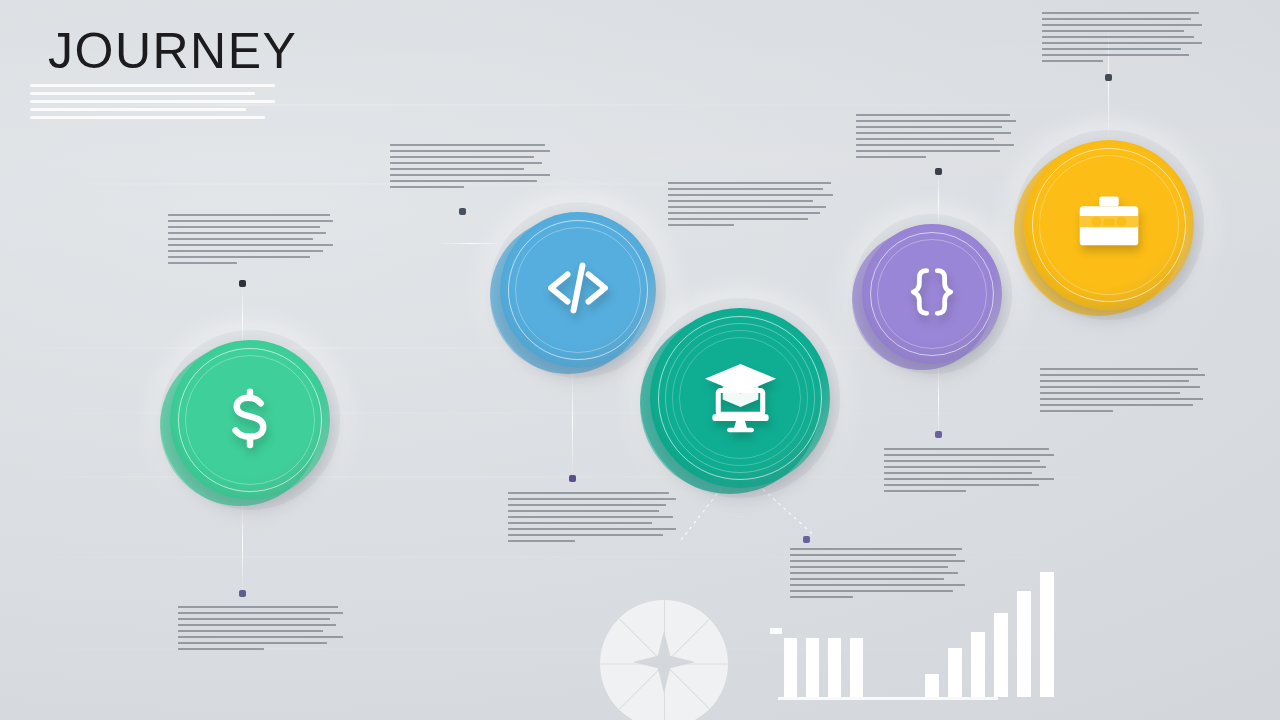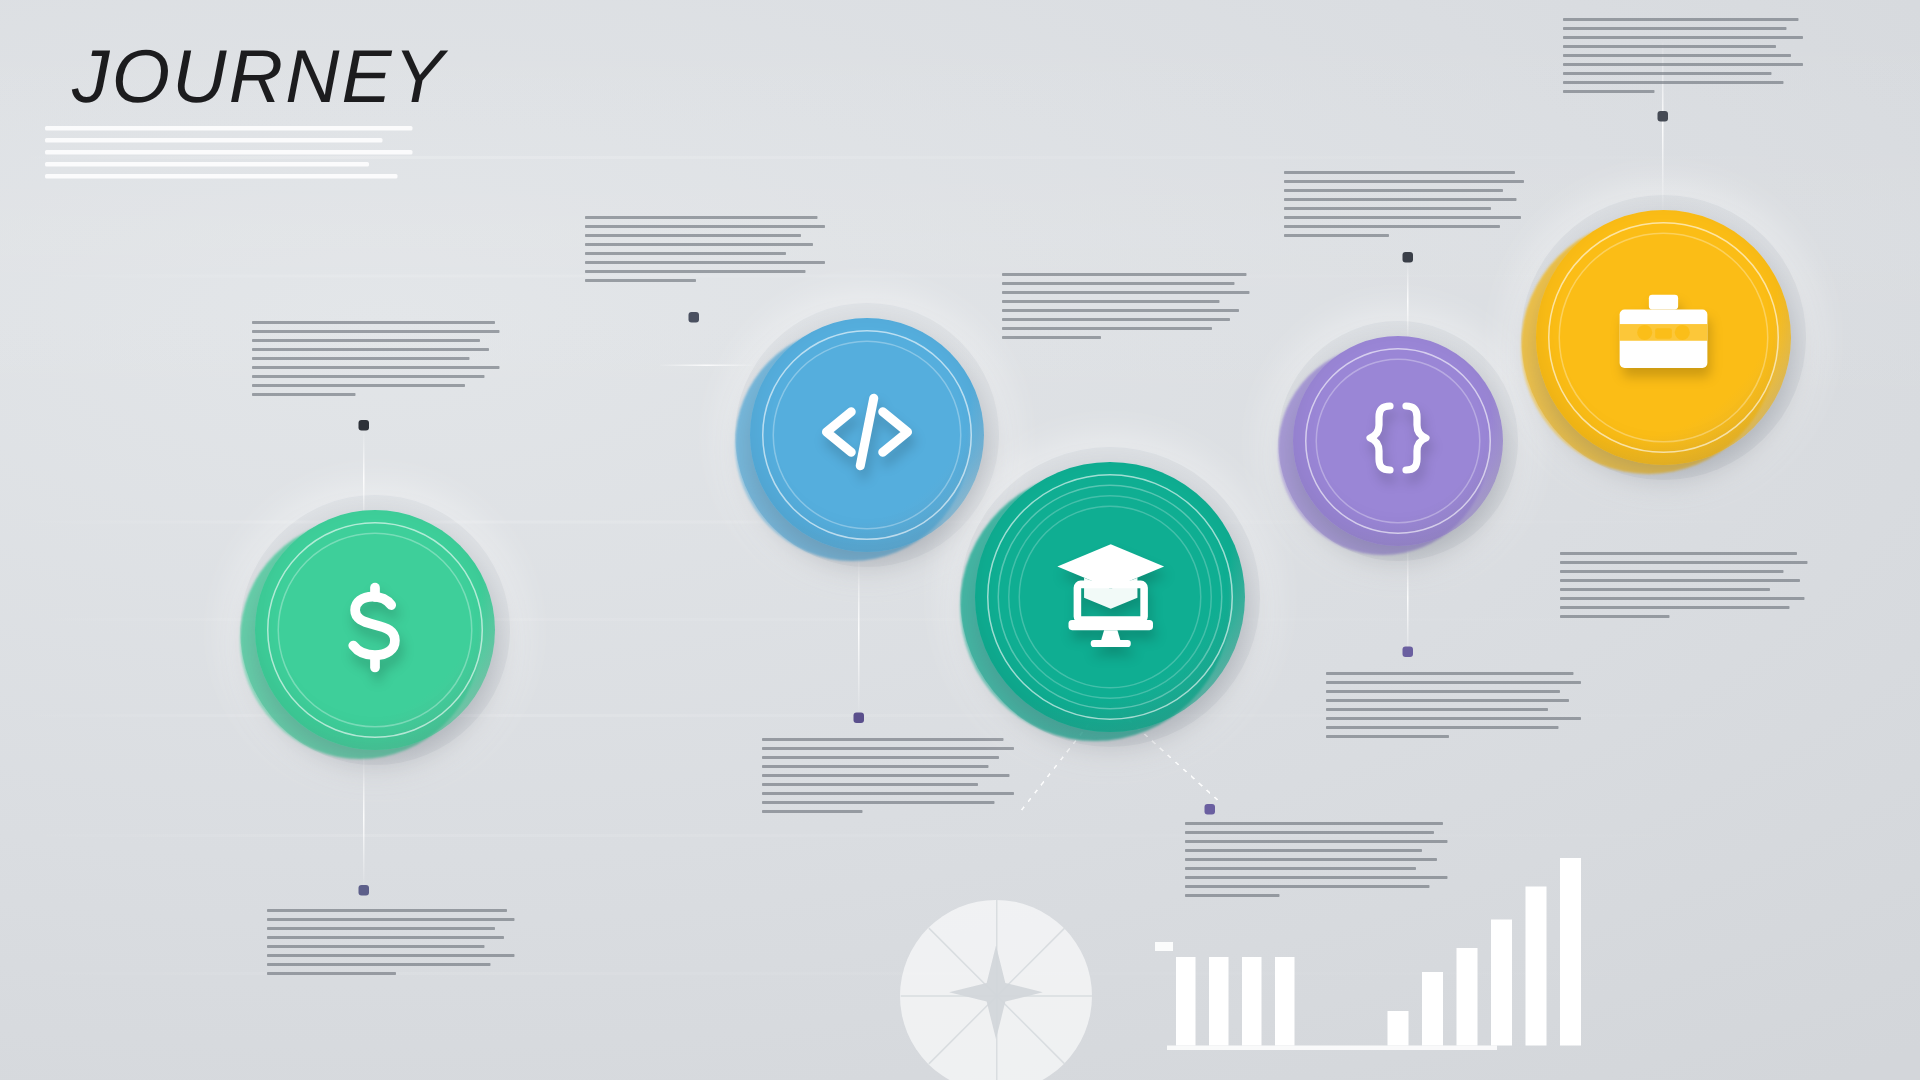--- a/index.html
+++ b/index.html
@@ -5,21 +5,20 @@
   html,body{margin:0;padding:0;}
   body{
     width:1280px;height:720px;overflow:hidden;
     font-family:"Liberation Sans", sans-serif;
     background:#dcdfe3;
   }
   #stage{position:relative;width:1280px;height:720px;overflow:hidden;
     background:
       linear-gradient(180deg, rgba(255,255,255,0.00) 0%, rgba(255,255,255,0.06) 22%, rgba(255,255,255,0.00) 40%),
       radial-gradient(120% 90% at 20% 30%, #e2e5e8 0%, #dadde1 55%, #d3d6da 100%);
-    font-style: italic;
   }
 
   
   .streak{position:absolute;left:0;height:2px;background:linear-gradient(90deg,rgba(255,255,255,0) 0%,rgba(255,255,255,.55) 18%,rgba(255,255,255,.22) 55%,rgba(255,255,255,0) 100%);pointer-events:none;}
 
   
   .title{
     position:absolute;left:48px;top:26px;
     font-size:50px;letter-spacing:1.5px;color:#1c1c1e;
     font-weight:400;line-height:1;

